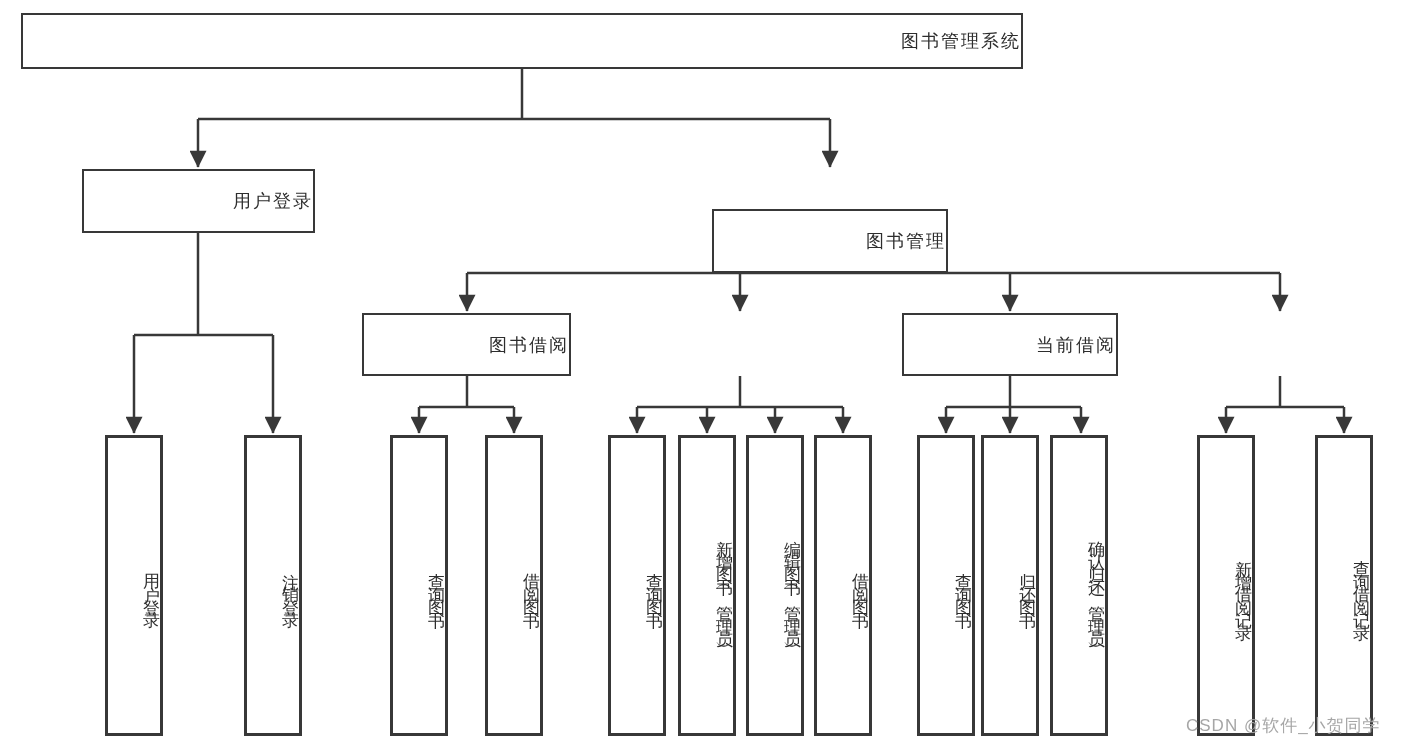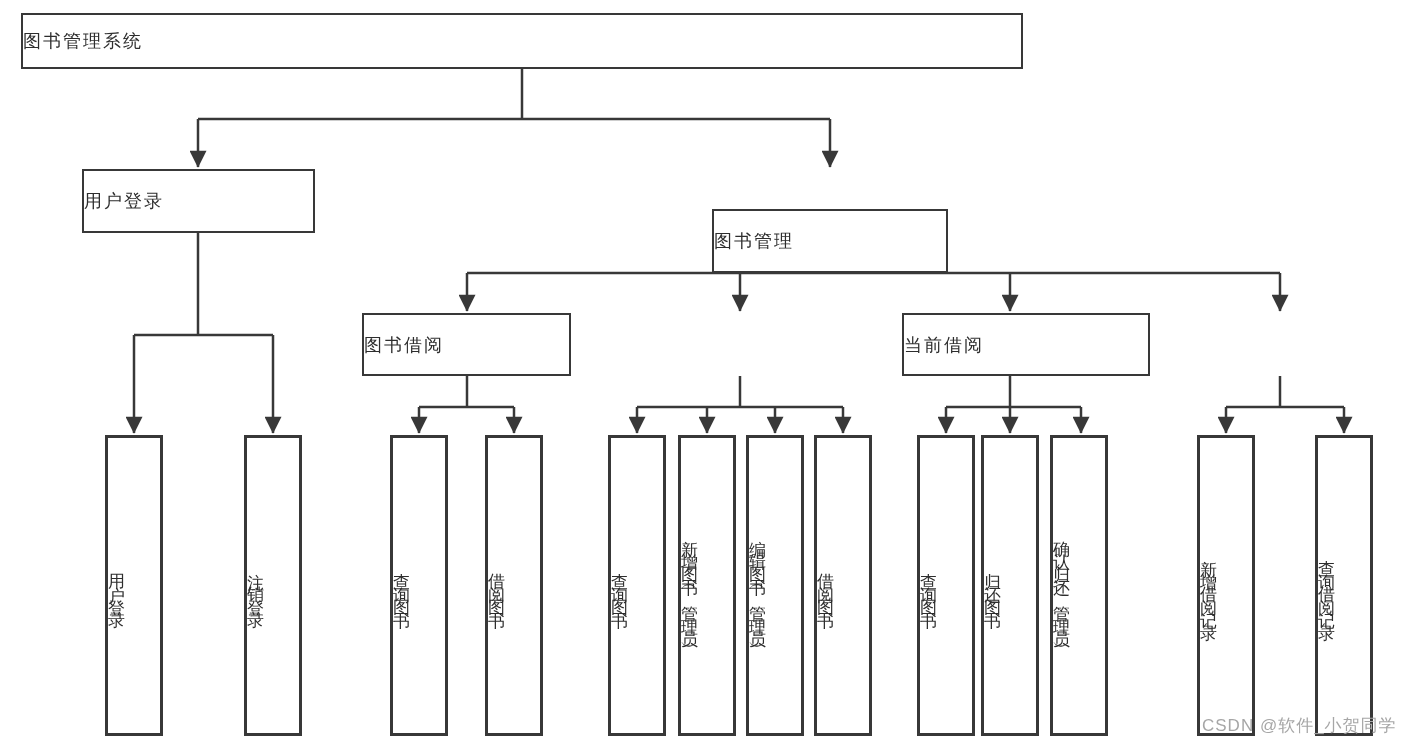--- a/index.html
+++ b/index.html
@@ -22,21 +22,21 @@
     stroke: #383838;
     stroke-width: 2.5;
     fill: none;
   }
   .node {
     position: absolute;
     background: #ffffff;
     border: 2.5px solid #383838;
     display: flex;
     align-items: center;
-    justify-content: flex-start;
+    justify-content: flex-end;
     font-size: 18px;
     letter-spacing: 2px;
     text-align: center;
   }
   .node.root { border-width: 2px; }
   .node.leaf { border-width: 3px; }
   .vtext {
     writing-mode: vertical-rl;
     text-orientation: mixed;
     font-size: 17px;
@@ -46,21 +46,20 @@
   }
   .watermark {
     position: absolute;
     left: 1186px;
     top: 714px;
     font-size: 17px;
     letter-spacing: 1px;
     color: #a6a6a6;
     z-index: 5;
     white-space: nowrap;
-    margin-left: 16px;
   }
 </style>
 </head>
 <body>
 
 <div class="canvas">
 
   <svg class="connectors" viewBox="0 0 1405 747" xmlns="http://www.w3.org/2000/svg">
     <defs>
       <marker id="arrow" viewBox="0 0 10 10" refX="9.5" refY="5" markerWidth="25" markerHeight="17" markerUnits="userSpaceOnUse" orient="auto">
@@ -116,21 +115,21 @@
   <div class="node" style="left:82px; top:169px; width:233px; height:64px;">
     <span>用户登录</span>
   </div>
   <div class="node" style="left:712px; top:169px; width:236px; height:64px;margin-top:40px;">
     <span>图书管理</span>
   </div>
 
   <div class="node" style="left:362px; top:313px; width:209px; height:63px;">
     <span>图书借阅</span>
   </div>
-  <div class="node" style="left:902px; top:313px; width:248px; height:63px;">
+  <div class="node" style="left:902px; top:313px; width:216px; height:63px;">
     <span>当前借阅</span>
   </div>
 
   <div class="node leaf" style="left:105px; top:435px; width:58px; height:301px;">
     <span class="vtext">用户登录</span>
   </div>
   <div class="node leaf" style="left:244px; top:435px; width:58px; height:301px;">
     <span class="vtext">注销登录</span>
   </div>
 

